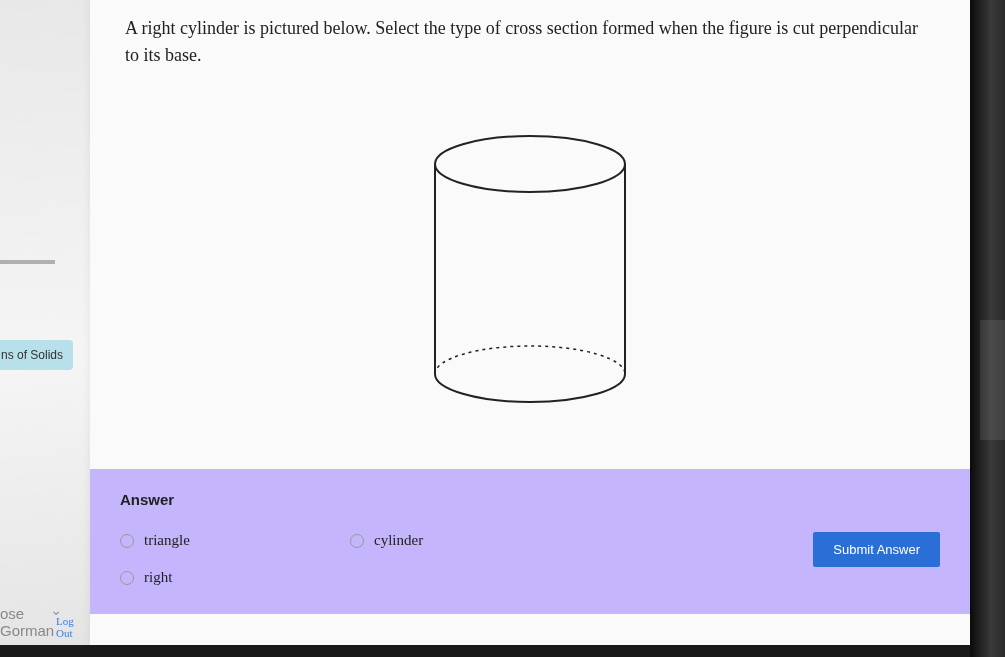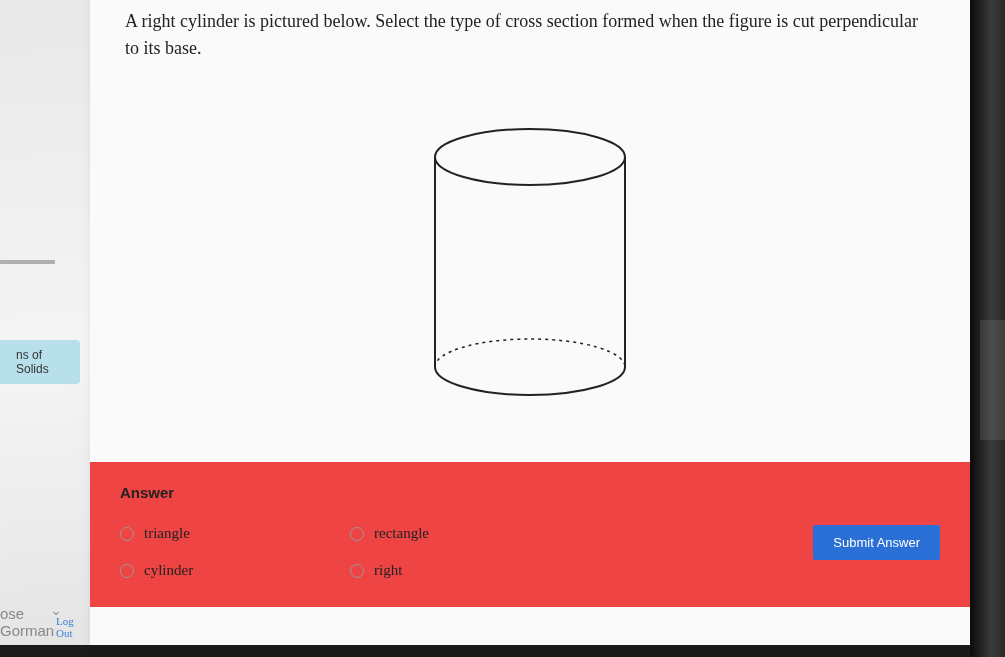--- a/index.html
+++ b/index.html
@@ -40,21 +40,21 @@
       background: #b0b0b0;
     }
     .solids-chip {
       position: absolute;
       top: 340px;
       left: 0;
       background: #b8e0eb;
       color: #333;
       font-family: Arial, sans-serif;
       font-size: 12px;
-      padding: 8px 10px 8px 16px;
+      padding: 8px 10px 8px 1px;
       border-radius: 0 4px 4px 0;
       font-weight: 500;
     }
     .sidebar-caret {
       position: absolute;
       bottom: 26px;
       right: 18px;
       color: #999;
       font-size: 14px;
     }
@@ -72,42 +72,42 @@
       left: 56px;
       color: #3a7fd5;
       font-family: Liberation Serif, serif;
       font-size: 11px;
       cursor: pointer;
     }
     .content {
       flex: 1;
       background: #fafafa;
       margin: 0 0 0 10px;
-      padding: 8px 35px 20px 35px;
+      padding: 15px 35px 20px 35px;
       position: relative;
       box-shadow: -2px 0 8px rgba(0,0,0,0.05);
     }
     .question-text {
       font-size: 18px;
       color: #222;
       line-height: 1.5;
       margin-bottom: 60px;
     }
     .figure-area {
       width: 100%;
       display: flex;
       justify-content: center;
       margin-bottom: 60px;
     }
     .cylinder-svg {
       width: 230px;
       height: 280px;
     }
     .answer-panel {
-      background: #ef4444;
+      background: #c4b5fd;
       padding: 22px 30px 28px 30px;
       margin: 0 -35px;
     }
     .answer-heading {
       font-weight: bold;
       font-size: 15px;
       color: #222;
       margin-bottom: 24px;
       font-family: Arial, sans-serif;
     }
@@ -193,24 +193,20 @@
       </svg>
     </div>
 
     <div class="answer-panel">
       <div class="answer-heading">Answer</div>
       <div class="options-layout">
         <div class="options-grid">
           <div class="option">
             <span class="radio-circle"></span>
             <span class="option-label">triangle</span>
-          </div>
-          <div class="option">
-            <span class="radio-circle"></span>
-            <span class="option-label">rectangle</span>
           </div>
           <div class="option">
             <span class="radio-circle"></span>
             <span class="option-label">cylinder</span>
           </div>
           <div class="option">
             <span class="radio-circle"></span>
             <span class="option-label">right</span>
           </div>
         </div>

